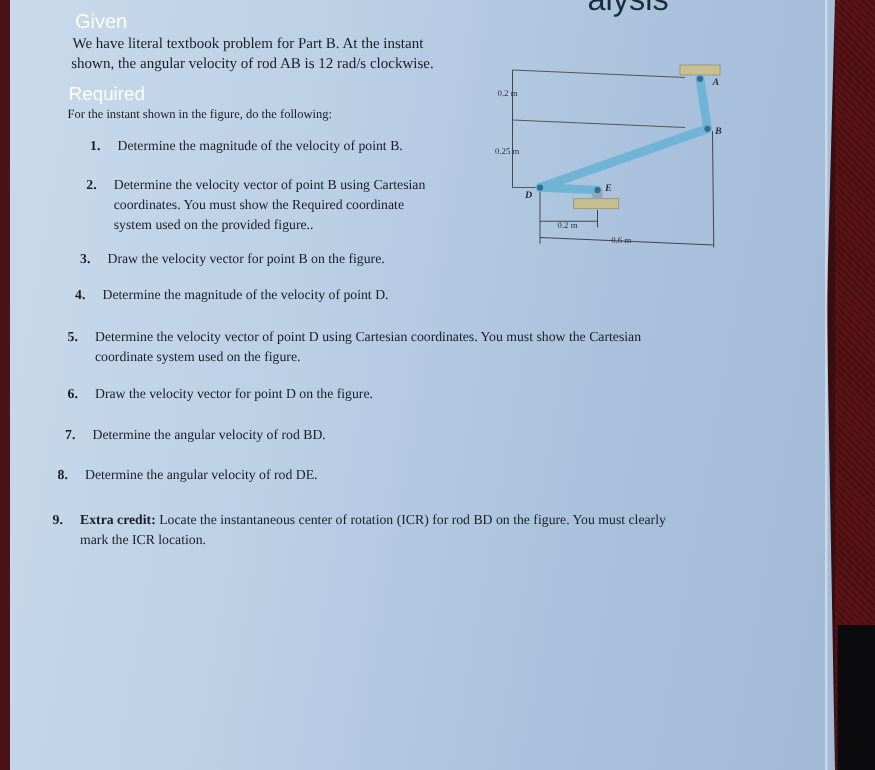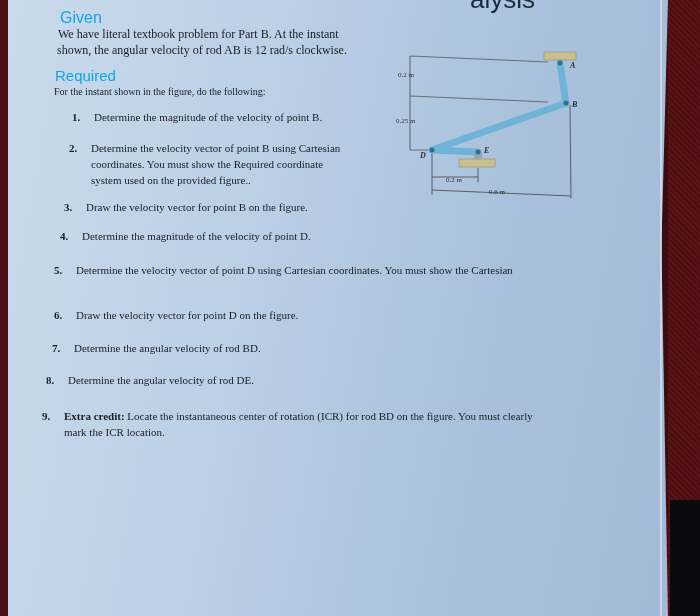--- a/index.html
+++ b/index.html
@@ -12,21 +12,21 @@
   .paper {
     position:absolute; left:8px; top:0; width:660px; height:616px;
     background:linear-gradient(100deg,#c9daea 0%,#bcd0e6 35%,#a9c1dc 70%,#a3bad6 100%);
     clip-path: polygon(0 0, 100% 0, 99% 40%, 100% 100%, 0 100%);
   }
   .paper-edge { position:absolute; left:660px; top:0; width:2px; height:616px; background:#d9e4ef; opacity:.7; }
   .rug { position:absolute; left:668px; top:0; width:32px; height:616px;
     background:repeating-linear-gradient(45deg,#5a1418 0 2px,#4a0f13 2px 4px); }
   .rug-bottom { position:absolute; left:670px; top:500px; width:30px; height:116px; background:#0b0b0d; }
   .header-frag { position:absolute; left:470px; top:-16px; font-family:"Liberation Sans",sans-serif; font-size:26px; color:#1c2a3c; }
-  .h-blue { position:absolute; font-family:"Liberation Sans",sans-serif; color:#0ea5e9; font-size:15px; }
+  .h-blue { position:absolute; font-family:"Liberation Sans",sans-serif; color:#ffffff; font-size:15px; }
   .txt { position:absolute; color:#1a1d24; font-size:10px; line-height:15px; }
   .item { position:absolute; color:#1a1d24; font-size:11px; line-height:15px; }
   .num { display:inline-block; width:22px; font-weight:bold; }
   .hang { display:inline-block; vertical-align:top; }
   svg { position:absolute; left:0; top:0; }
   .lbl { font-family:"Liberation Serif", serif; font-size:7px; fill:#2a2f3a; }
   .lblb { font-family:"Liberation Serif", serif; font-size:8px; font-weight:bold; font-style:italic; fill:#2a2f3a; }
 </style>
 </head>
 <body>
@@ -62,20 +62,21 @@
   <span class="num">3.</span><span>Draw the velocity vector for point B on the figure.</span>
 </div>
 
 <div class="item" style="left:60px;top:229px;">
   <span class="num">4.</span><span>Determine the magnitude of the velocity of point D.</span>
 </div>
 
 <div class="item" style="left:54px;top:262px;line-height:16px;">
   <span class="num">5.</span><span class="hang">
     <span style="display:block">Determine the velocity vector of point D using Cartesian coordinates. You must show the Cartesian</span>
+    <span style="display:block">coordinate system used on the figure.</span>
   </span>
 </div>
 
 <div class="item" style="left:54px;top:308px;">
   <span class="num">6.</span><span>Draw the velocity vector for point D on the figure.</span>
 </div>
 
 <div class="item" style="left:52px;top:341px;">
   <span class="num">7.</span><span>Determine the angular velocity of rod BD.</span>
 </div>

